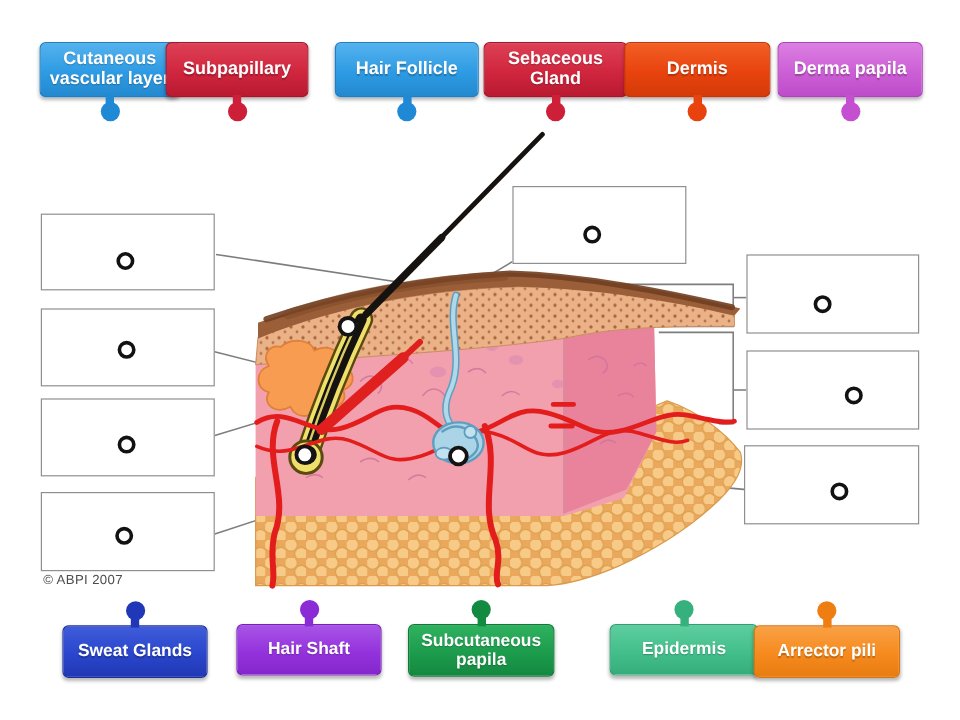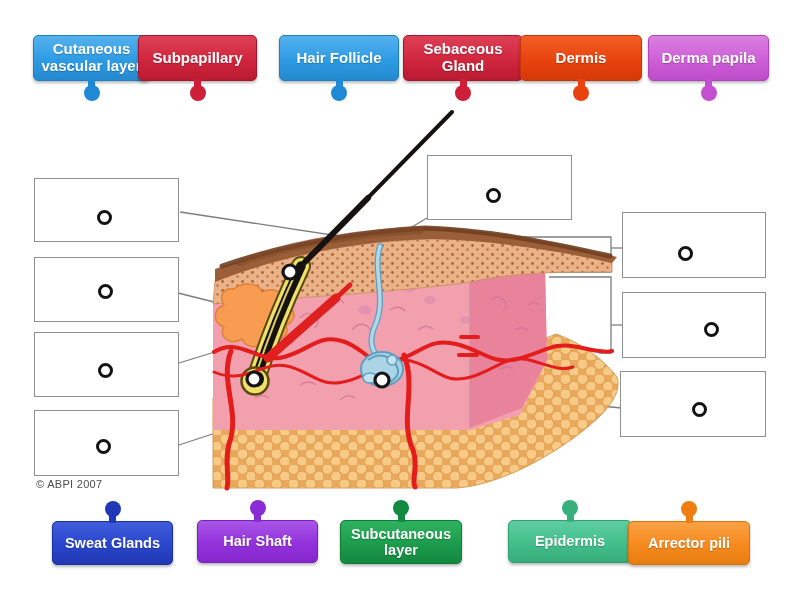--- a/index.html
+++ b/index.html
@@ -223,21 +223,21 @@
 
   <div class="chip bottom c-royal" style="left:52px;top:521px;width:119px;height:42px">
     <span class="chip-text">Sweat Glands</span>
     <span class="pin pin-above"></span>
   </div>
   <div class="chip bottom c-purple" style="left:197px;top:520px;width:119px;height:41px">
     <span class="chip-text">Hair Shaft</span>
     <span class="pin pin-above"></span>
   </div>
   <div class="chip bottom c-green" style="left:340px;top:520px;width:120px;height:42px">
-    <span class="chip-text">Subcutaneous layer</span>
+    <span class="chip-text">Subcutaneous papila</span>
     <span class="pin pin-above"></span>
   </div>
   <div class="chip bottom c-seagreen" style="left:485px;top:520px;width:122px;height:41px">
     <span class="chip-text">Epidermis</span>
     <span class="pin pin-above"></span>
   </div>
   <div class="chip bottom c-orange" style="left:628px;top:521px;width:120px;height:42px">
     <span class="chip-text">Arrector pili</span>
     <span class="pin pin-above"></span>
   </div>

